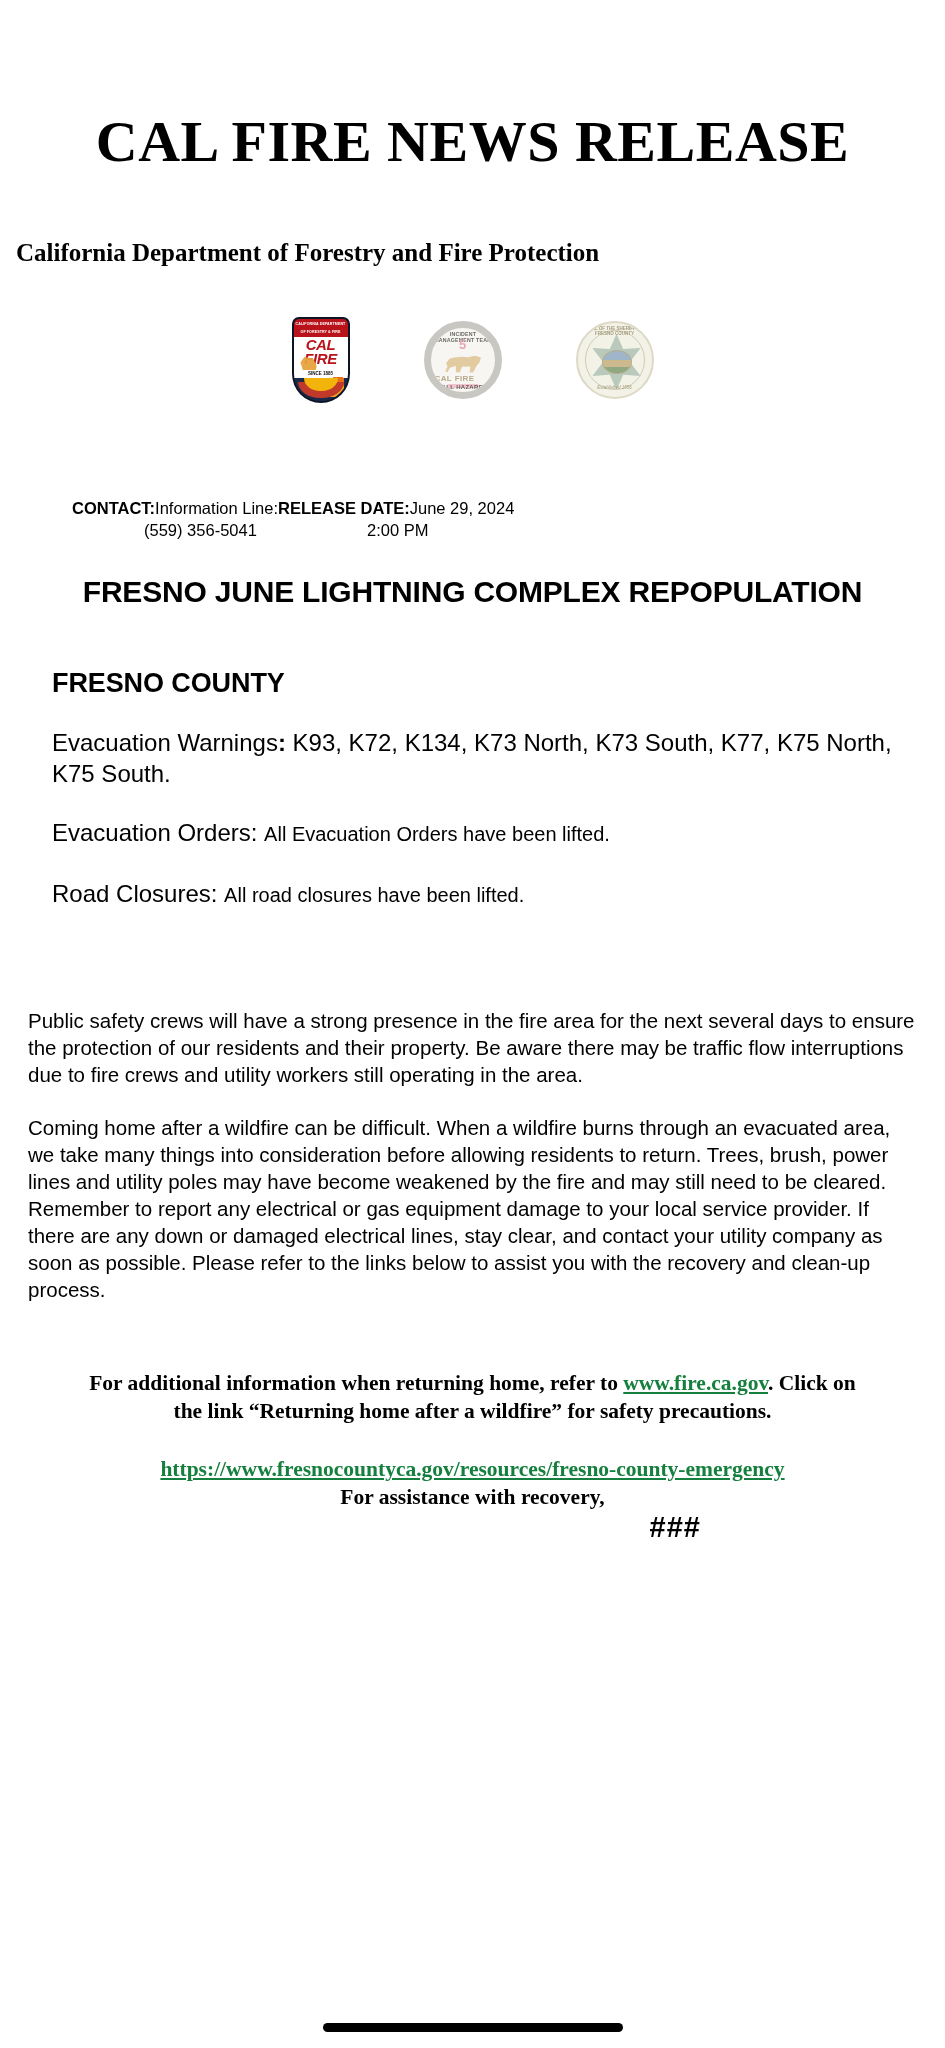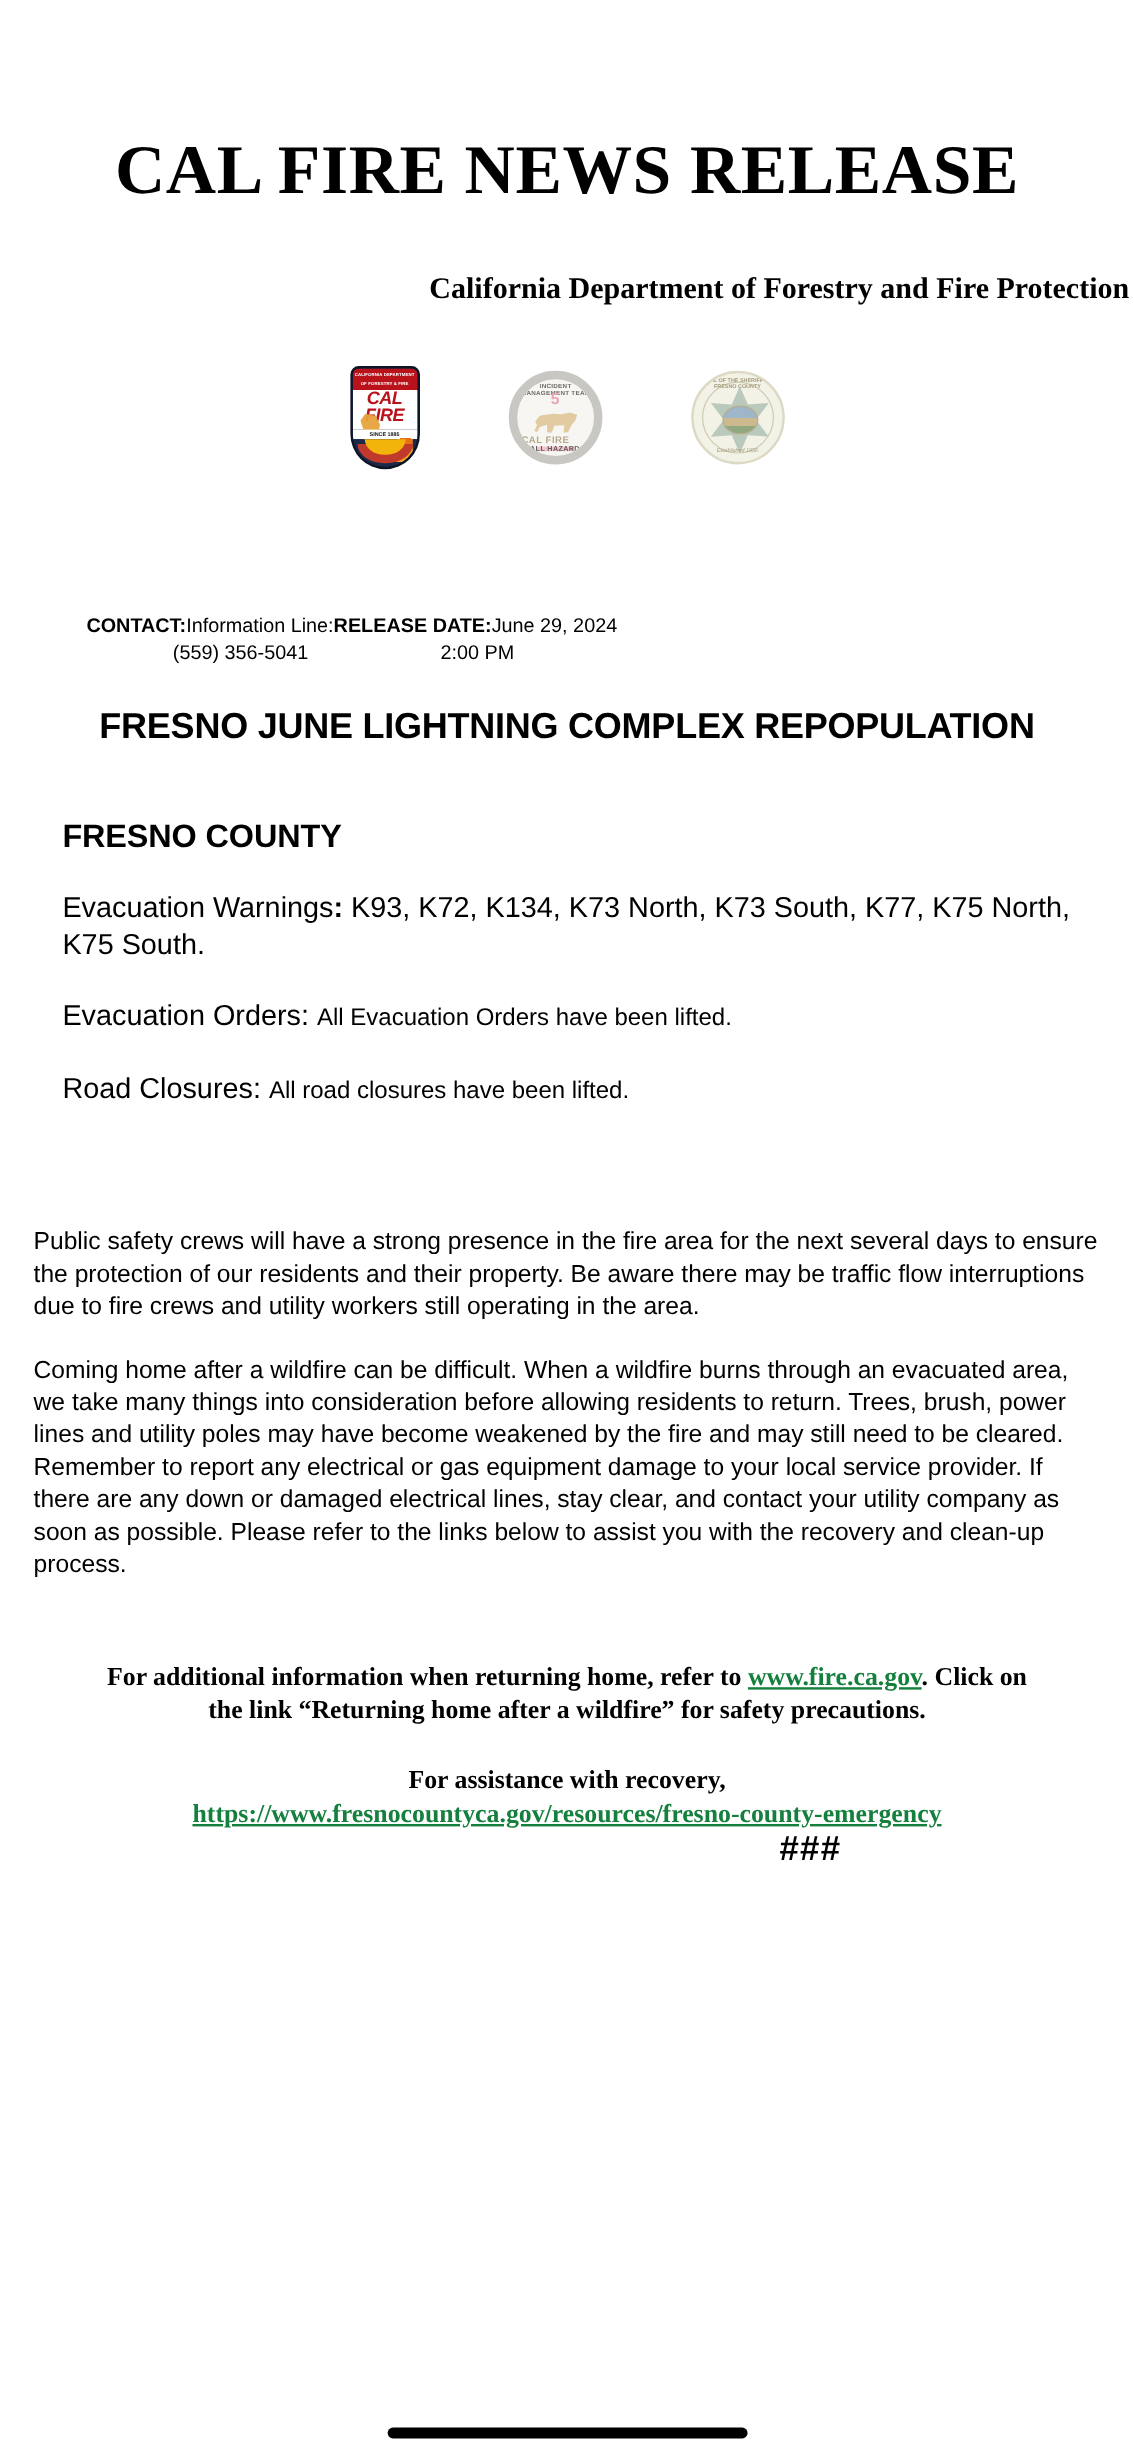--- a/index.html
+++ b/index.html
@@ -31,22 +31,22 @@
     line-height: 1.05;
     text-align: center;
     letter-spacing: 0.5px;
     margin: 0;
     padding-top: 112px;
   }
   .masthead-sub {
     font-family: "Liberation Serif", serif;
     font-weight: bold;
     font-size: 25px;
-    text-align: right;
-    margin: 4px;
+    text-align: left;
+    margin: 16px;
     padding-top: 50px;
   }
 
   
   .logo-row {
     display: flex;
     justify-content: center;
     align-items: center;
     gap: 74px;
     margin-top: 48px;
@@ -241,21 +241,21 @@
     font-weight: bold;
   }
   .sh-bot-txt {
     position: absolute; bottom: 7px; left: 0; right: 0;
     text-align: center; font-size: 4.5px; color: #a49c7e;
     font-style: italic;
   }
 
   
   .contact-block {
-    margin-top: 118px;
+    margin-top: 92px;
     padding-left: 72px;
     font-size: 16.5px;
     line-height: 22px;
   }
   .contact-line1 { white-space: nowrap; }
   .contact-line1 b { font-weight: bold; }
   .contact-line2 {
     display: flex;
     padding-left: 72px;
     white-space: nowrap;
@@ -431,21 +431,21 @@
   <div class="body-block">
     <p class="body-p">Public safety crews will have a strong presence in the fire area for the next several days to ensure the protection of our residents and their property. Be aware there may be traffic flow interruptions due to fire crews and utility workers still operating in the area.</p>
     <p class="body-p">Coming home after a wildfire can be difficult. When a wildfire burns through an evacuated area, we take many things into consideration before allowing residents to return. Trees, brush, power lines and utility poles may have become weakened by the fire and may still need to be cleared. Remember to report any electrical or gas equipment damage to your local service provider. If there are any down or damaged electrical lines, stay clear, and contact your utility company as soon as possible. Please refer to the links below to assist you with the recovery and clean-up process.</p>
   </div>
 
   <div class="footer-block">
     <p><span>For additional information when returning home, refer to </span><a class="link" href="#">www.fire.ca.gov</a><span>. Click on the link “Returning home after a wildfire” for safety precautions.</span></p>
 
     <div class="footer-gap"></div>
 
+    <p><a class="link" href="#">https://www.fresnocountyca.gov/resources/fresno-county-emergency</a></p>
     <p><span>For assistance with recovery,</span></p>
-    <p><a class="link" href="#">https://www.fresnocountyca.gov/resources/fresno-county-emergency</a></p>
 
     <div class="hashes">###</div>
   </div>
 
   <div class="home-indicator"></div>
 
 </div>
 
 </body></html>

